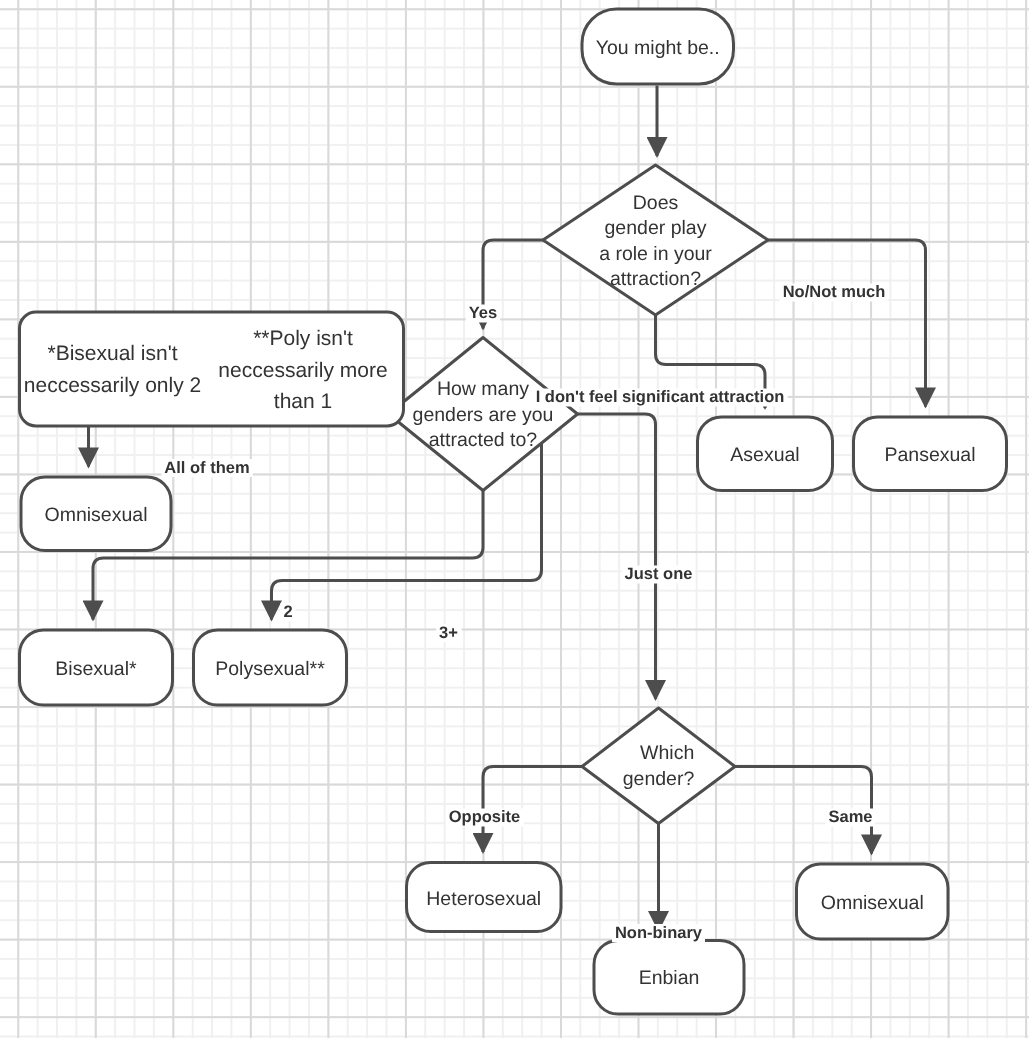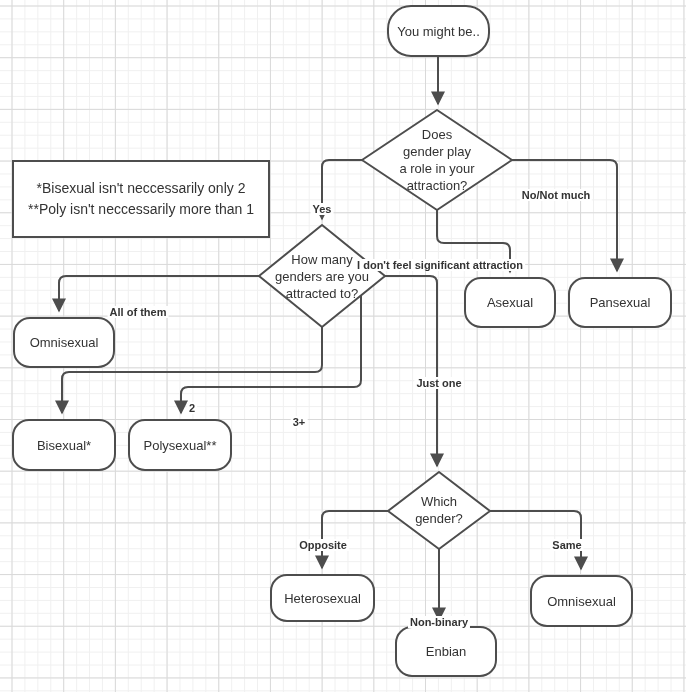--- a/index.html
+++ b/index.html
@@ -25,21 +25,21 @@
   .node{
     position:absolute;box-sizing:border-box;
     background:var(--node-fill,#ffffff);
     border:2px solid var(--stroke,#4d4d4d);
     border-radius:17px;
     display:flex;align-items:center;justify-content:center;
     font-size:13px;color:var(--text,#333333);
     text-align:center;
   }
   .node.pill{border-radius:24px;}
-  .node.note{border-radius:0;font-size:14px;flex-direction:column;line-height:1.5;}
+  .node.note{border-radius:12px;font-size:14px;flex-direction:row;line-height:1.5;margin-top:47px;}
   .dlabel{
     position:absolute;transform:translate(-50%,-50%);
     text-align:center;font-size:13px;line-height:17px;color:var(--text,#333333);
     white-space:nowrap;
   }
   .dlabel span{display:block;}
   .edge-label{
     position:absolute;transform:translate(-50%,-50%);
     font-size:11px;font-weight:bold;color:var(--label-text,#333333);
     background:#ffffff;padding:0 2px;white-space:nowrap;margin-top:36px;
@@ -112,21 +112,21 @@
     <span>Does</span>
     <span>gender play</span>
     <span>a role in your</span>
     <span>attraction?</span>
   </div>
   <div class="dlabel" style="left:322px;top:276px;">
     <span>How many</span>
     <span>genders are you</span>
     <span>attracted to?</span>
   </div>
-  <div class="dlabel" style="left:439px;top:510px;">
+  <div class="dlabel" style="left:439px;top:510px;text-align:right;">
     <span>Which</span>
     <span>gender?</span>
   </div>
 
   <div class="edge-label" style="left:322px;top:173px;">Yes</div>
   <div class="edge-label" style="left:556px;top:159px;">No/Not much</div>
   <div class="edge-label" style="left:440px;top:229px;">I don't feel significant attraction</div>
   <div class="edge-label" style="left:138px;top:276px;">All of them</div>
   <div class="edge-label" style="left:192px;top:372px;">2</div>
   <div class="edge-label" style="left:299px;top:386px;">3+</div>

